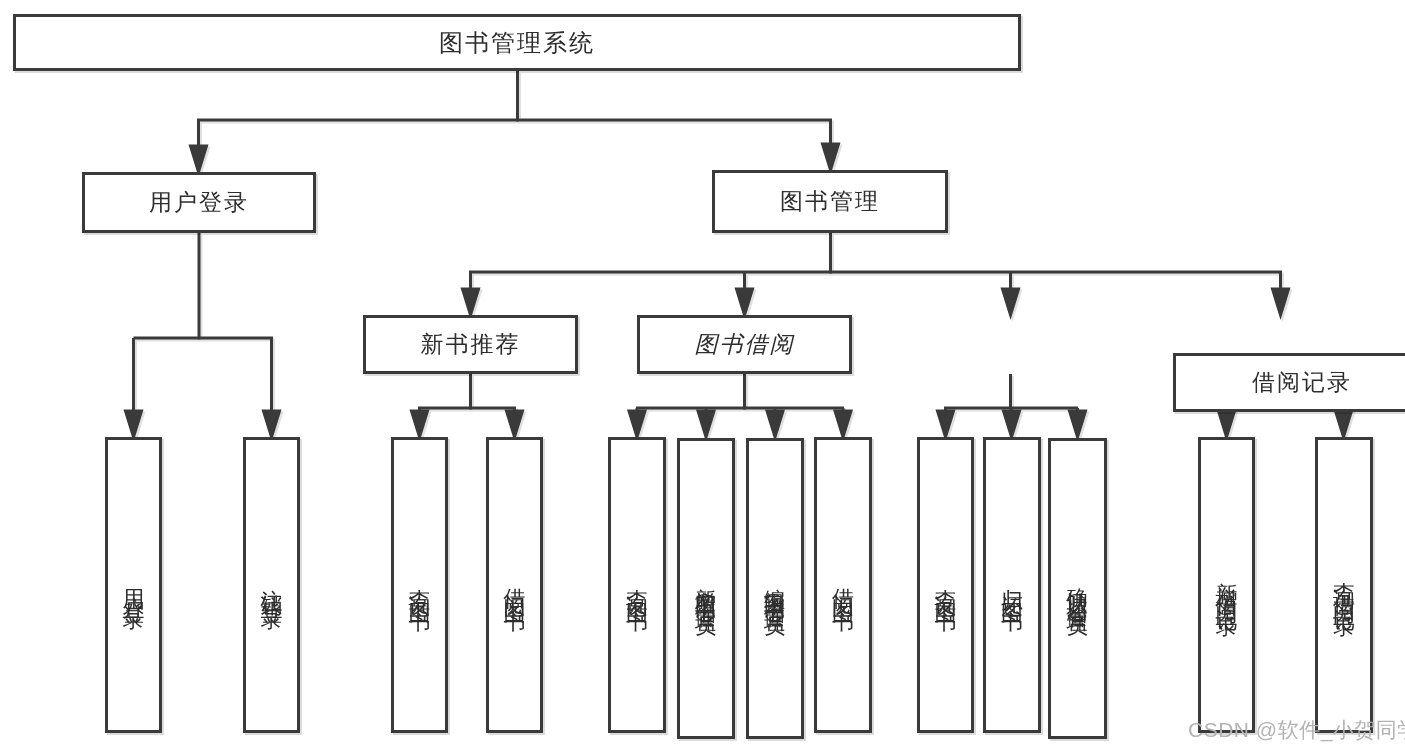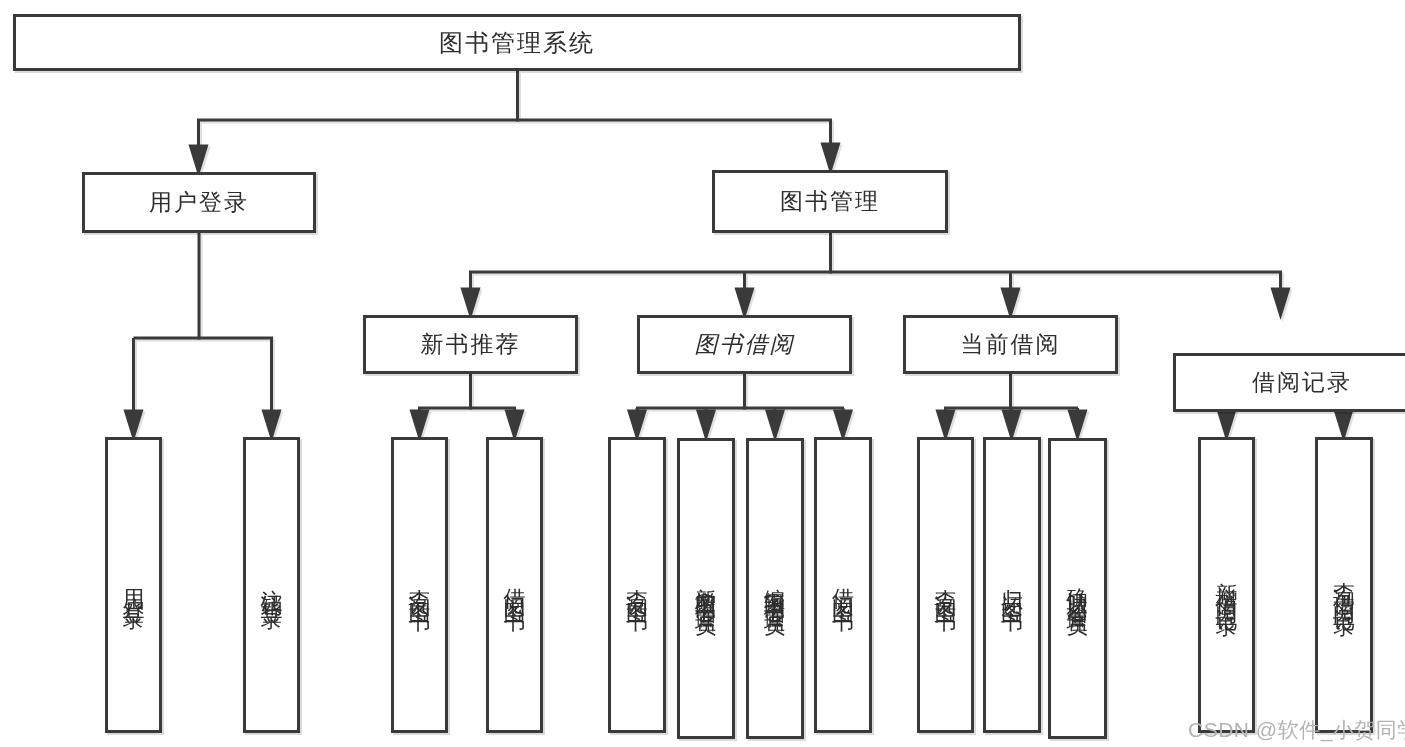--- a/index.html
+++ b/index.html
@@ -120,21 +120,20 @@
     </g>
   </svg>
 
   <div class="box box-title" style="left:13px;top:14px;width:1008px;height:57px;">图书管理系统</div>
 
   <div class="box box-h" style="left:82px;top:172px;width:234px;height:61px;">用户登录</div>
   <div class="box box-h" style="left:363px;top:315px;width:215px;height:59px;">新书推荐</div>
 
   <div class="box box-h" style="left:712px;top:170px;width:236px;height:63px;">图书管理</div>
   <div class="box box-h" style="left:637px;top:315px;width:215px;height:59px;font-style:italic;">图书借阅</div>
-  <div class="box box-h" style="left:903px;top:315px;width:215px;height:59px;">当前借阅</div>
   <div class="box box-h" style="left:1173px;top:315px;width:258px;height:59px;margin-top:38px;">借阅记录</div>
 
   <div class="box box-v" style="left:105px;top:437px;width:57px;height:296px;">用户登录</div>
   <div class="box box-v" style="left:243px;top:437px;width:57px;height:296px;">注销登录</div>
 
   <div class="box box-v" style="left:391px;top:437px;width:57px;height:296px;">查询图书</div>
   <div class="box box-v" style="left:486px;top:437px;width:57px;height:296px;">借阅图书</div>
 
   <div class="box box-v" style="left:608px;top:437px;width:58px;height:296px;">查询图书</div>
   <div class="box box-v tight" style="left:677px;top:438px;width:58px;height:301px;">新增图书（管理员）</div>

